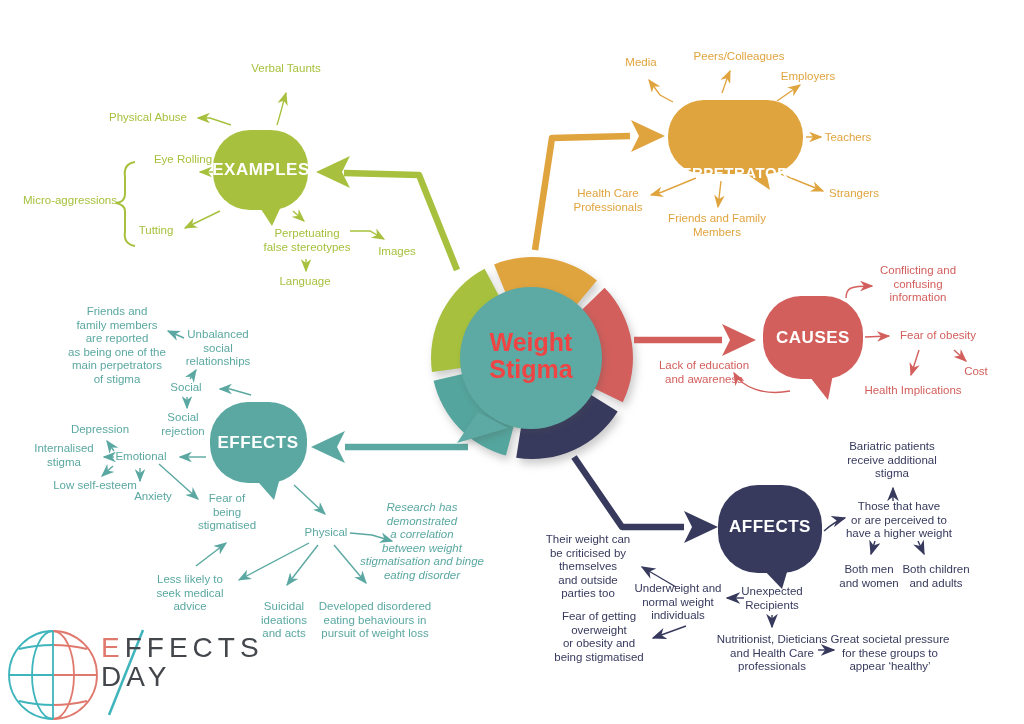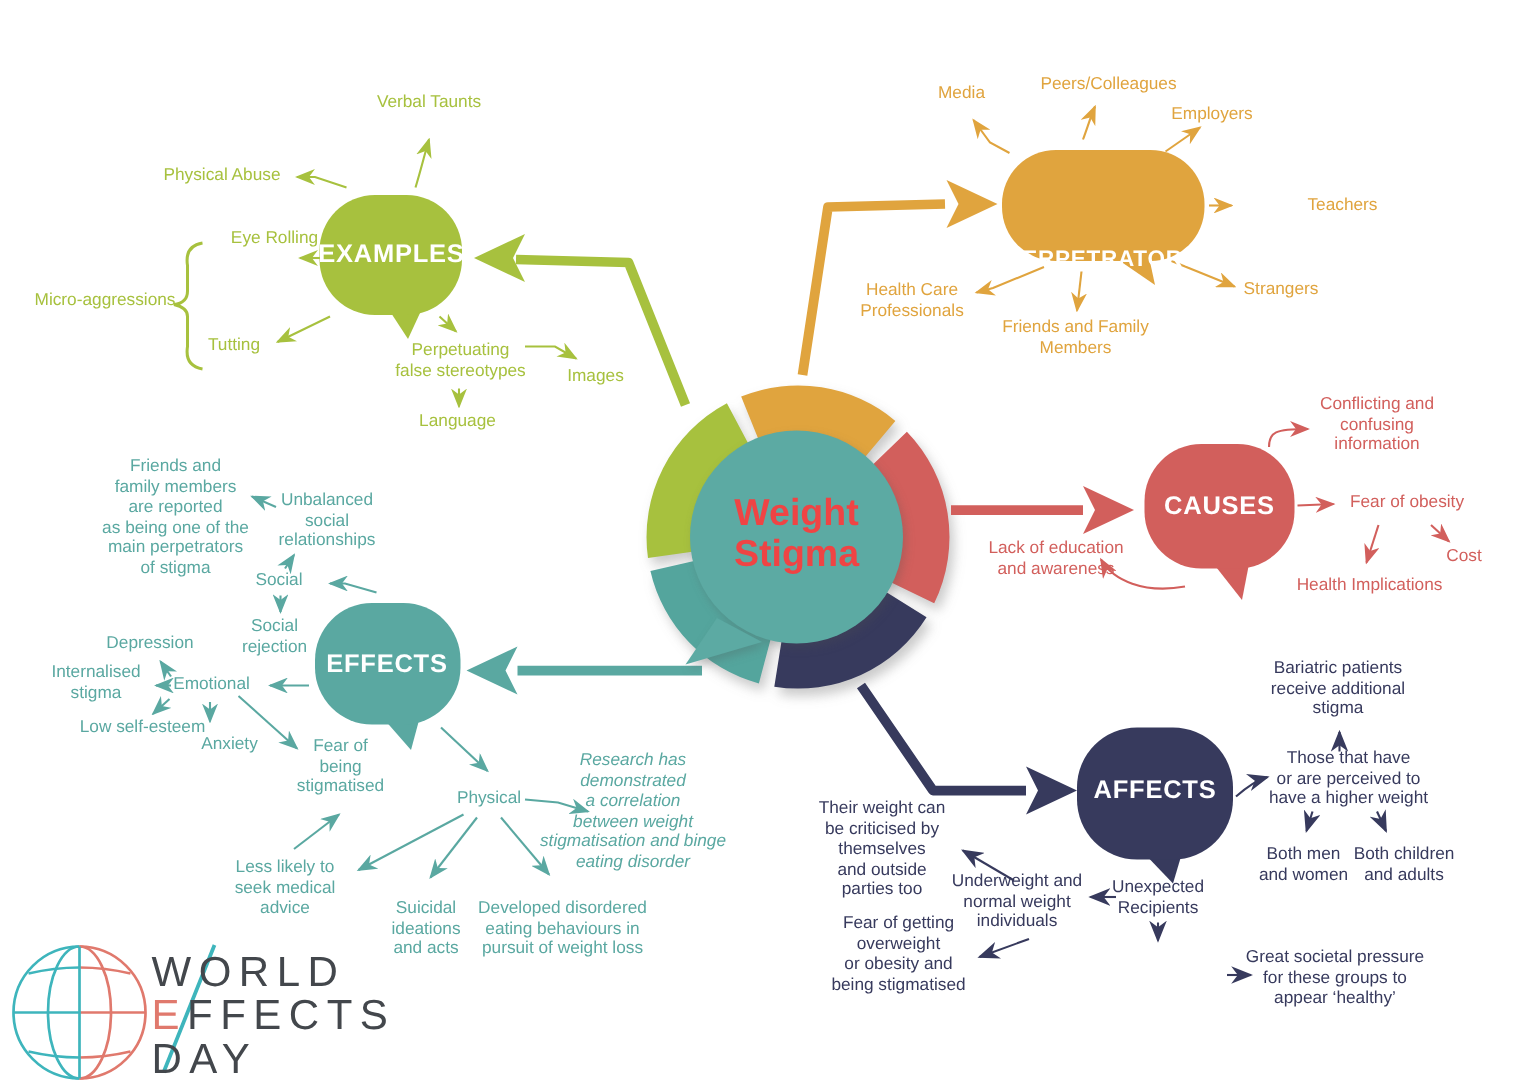--- a/index.html
+++ b/index.html
@@ -181,21 +181,21 @@
 <div class="lbl green" style="left:156px;top:231px;">Tutting</div>
 <div class="lbl green b" style="left:307px;top:241px;">Perpetuating
 false stereotypes</div>
 <div class="lbl green" style="left:397px;top:252px;">Images</div>
 <div class="lbl green" style="left:305px;top:282px;">Language</div>
 
 <div class="lbl bubble-label small" style="left:735px;top:137px;">PERPETRATORS</div>
 <div class="lbl orange" style="left:641px;top:63px;">Media</div>
 <div class="lbl orange" style="left:739px;top:57px;">Peers/Colleagues</div>
 <div class="lbl orange" style="left:808px;top:77px;">Employers</div>
-<div class="lbl orange" style="left:895px;top:138px;">Teachers</div>
+<div class="lbl orange" style="left:848px;top:138px;">Teachers</div>
 <div class="lbl orange" style="left:854px;top:194px;">Strangers</div>
 <div class="lbl orange" style="left:717px;top:226px;">Friends and Family
 Members</div>
 <div class="lbl orange" style="left:608px;top:201px;">Health Care
 Professionals</div>
 
 <div class="lbl bubble-label" style="left:813px;top:338px;">CAUSES</div>
 <div class="lbl red" style="left:918px;top:284px;">Conflicting and confusing
 information</div>
 <div class="lbl red" style="left:938px;top:336px;">Fear of obesity</div>
@@ -261,23 +261,25 @@
 parties too</div>
 <div class="lbl navy" style="left:678px;top:602px;">Underweight and
 normal weight
 individuals</div>
 <div class="lbl navy b" style="left:772px;top:599px;">Unexpected
 Recipients</div>
 <div class="lbl navy" style="left:599px;top:637px;">Fear of getting
 overweight
 or obesity and
 being stigmatised</div>
+<div class="lbl navy" style="left:772px;top:653px;">Nutritionist, Dieticians
+and Health Care
+professionals</div>
 <div class="lbl navy" style="left:890px;top:653px;">Great societal pressure
 for these groups to
 appear ‘healthy’</div>
 
 <div class="logo-text">
-  <div class="logo-line l1">WORLD</div>
   <div class="logo-line l2">EFFECTS</div>
   <div class="logo-line l3">DAY</div>
 </div>
 
 </div>
 
 </body></html>

